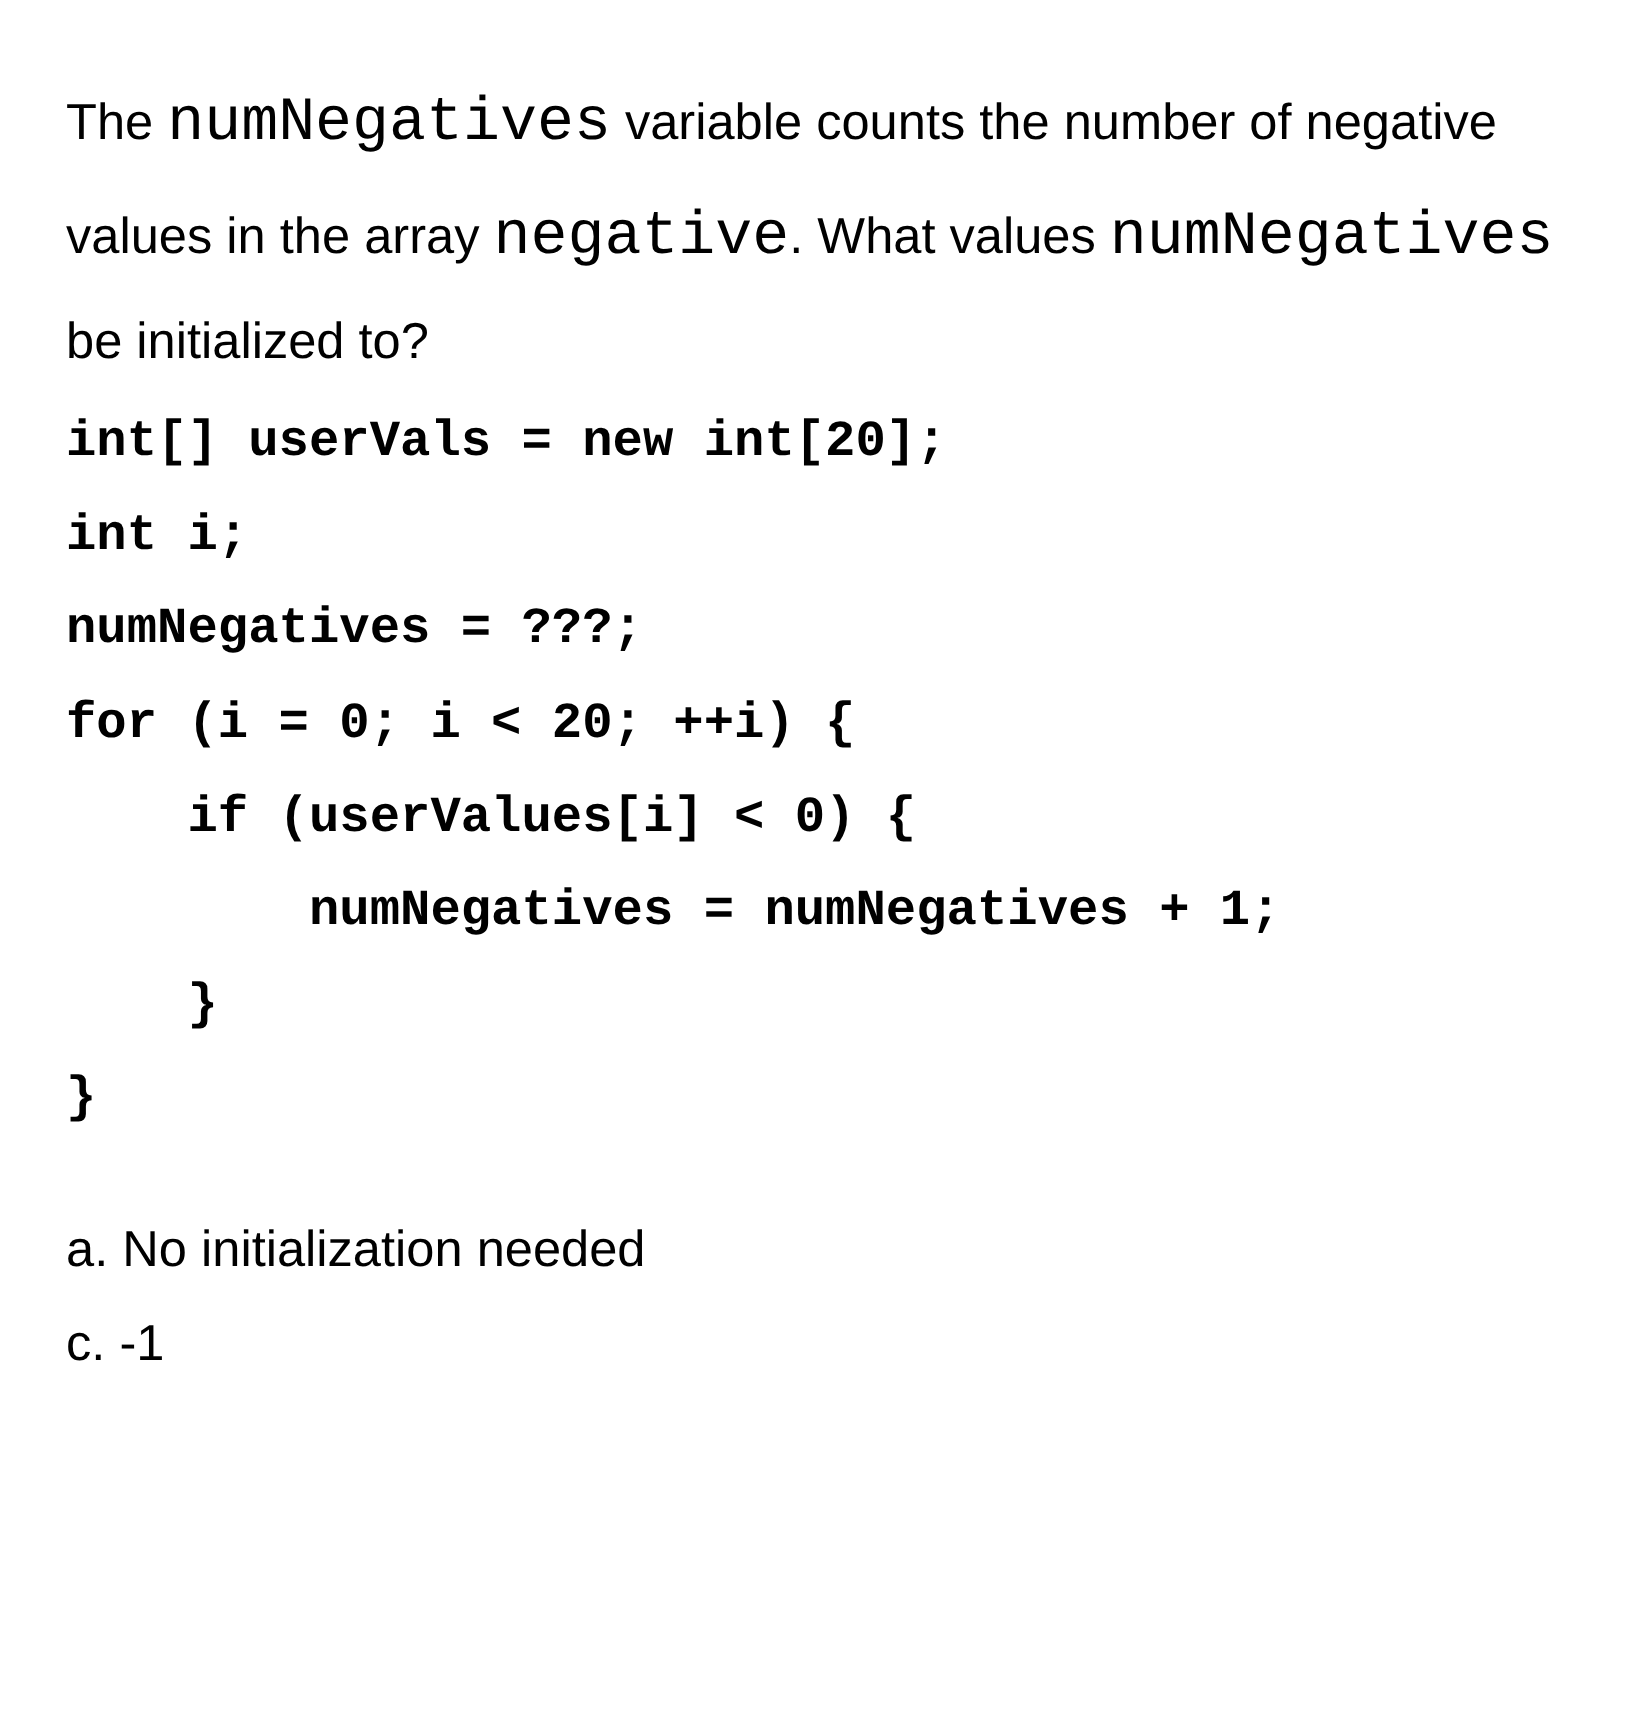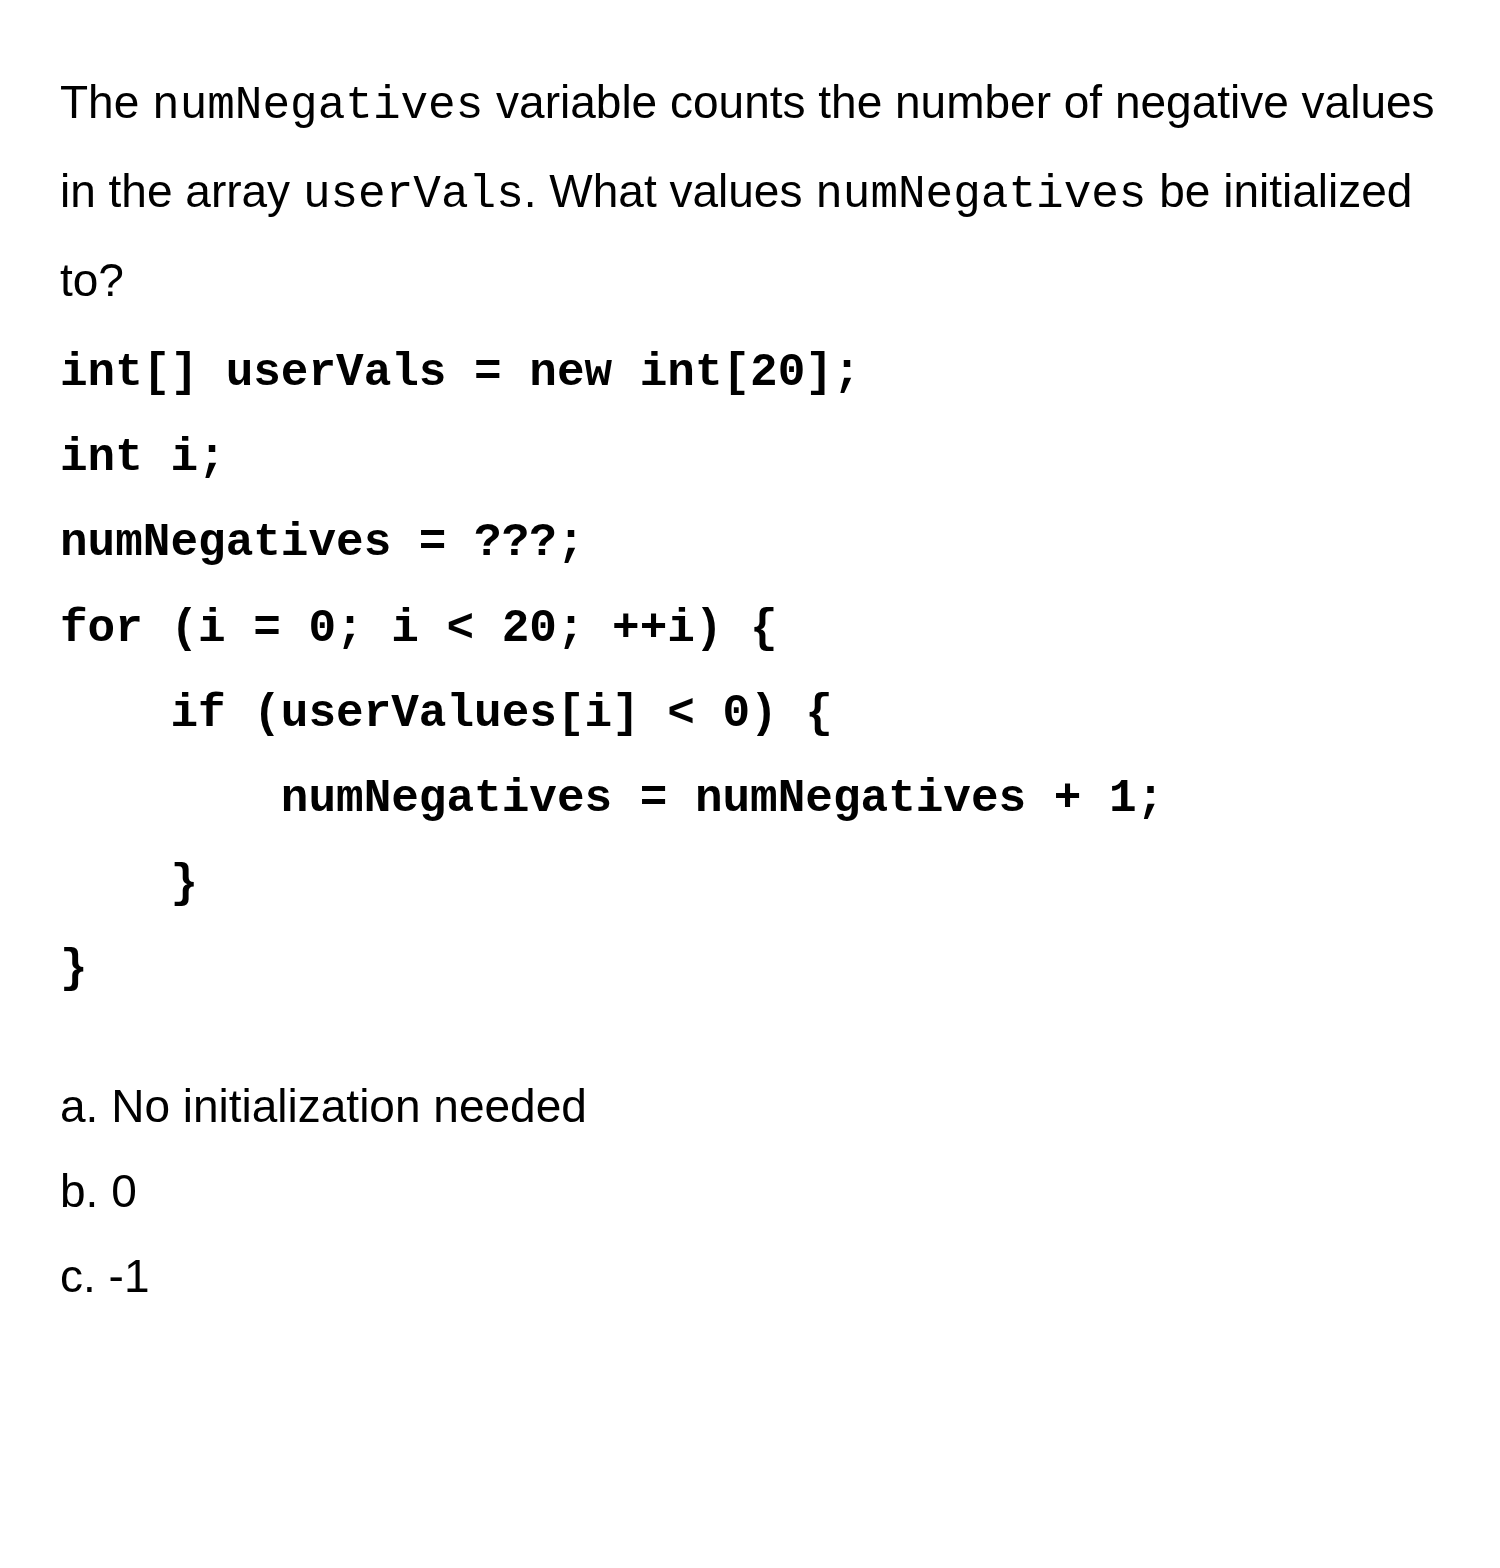--- a/index.html
+++ b/index.html
@@ -16,21 +16,21 @@
       padding: 60px 60px 60px 60px;
     }
     .question-text {
       font-size: 46px;
       line-height: 1.85;
       font-weight: 400;
       margin-bottom: 8px;
     }
     .code-inline {
       font-family: "Courier New", Courier, monospace;
-      font-size: 46px;
+      font-size: 56px;
       font-weight: 400;
     }
     .code-block {
       font-family: "Courier New", Courier, monospace;
       font-size: 46px;
       line-height: 1.85;
       font-weight: 700;
       white-space: pre;
       margin-bottom: 60px;
     }
@@ -46,35 +46,32 @@
       font-weight: 400;
     }
     .answer-text {
       font-weight: 400;
     }
   </style>
 </head>
 <body>
 
 <div class="question-text">
-  <span>The </span><span class="code-inline">numNegatives</span><span> variable counts the number of negative values in the array </span><span class="code-inline">userVals</span><span>. What values </span><span class="code-inline">numNegatives</span><span> be initialized to?</span>
+  <span>The </span><span class="code-inline">numNegatives</span><span> variable counts the number of negative values in the array </span><span class="code-inline">negative</span><span>. What values </span><span class="code-inline">numNegatives</span><span> be initialized to?</span>
 </div>
 
 <div class="code-block"><span>int[] userVals = new int[20];</span>
 <span>int i;</span>
 <span>numNegatives = ???;</span>
 <span>for (i = 0; i &lt; 20; ++i) {</span>
 <span>    if (userValues[i] &lt; 0) {</span>
 <span>        numNegatives = numNegatives + 1;</span>
 <span>    }</span>
 <span>}</span></div>
 
 <div class="answers">
   <div class="answer-option">
     <span class="answer-label">a. </span><span class="answer-text">No initialization needed</span>
   </div>
   <div class="answer-option">
-    <span class="answer-label">b. </span><span class="answer-text">0</span>
-  </div>
-  <div class="answer-option">
     <span class="answer-label">c. </span><span class="answer-text">-1</span>
   </div>
 </div>
 
 </body></html>

